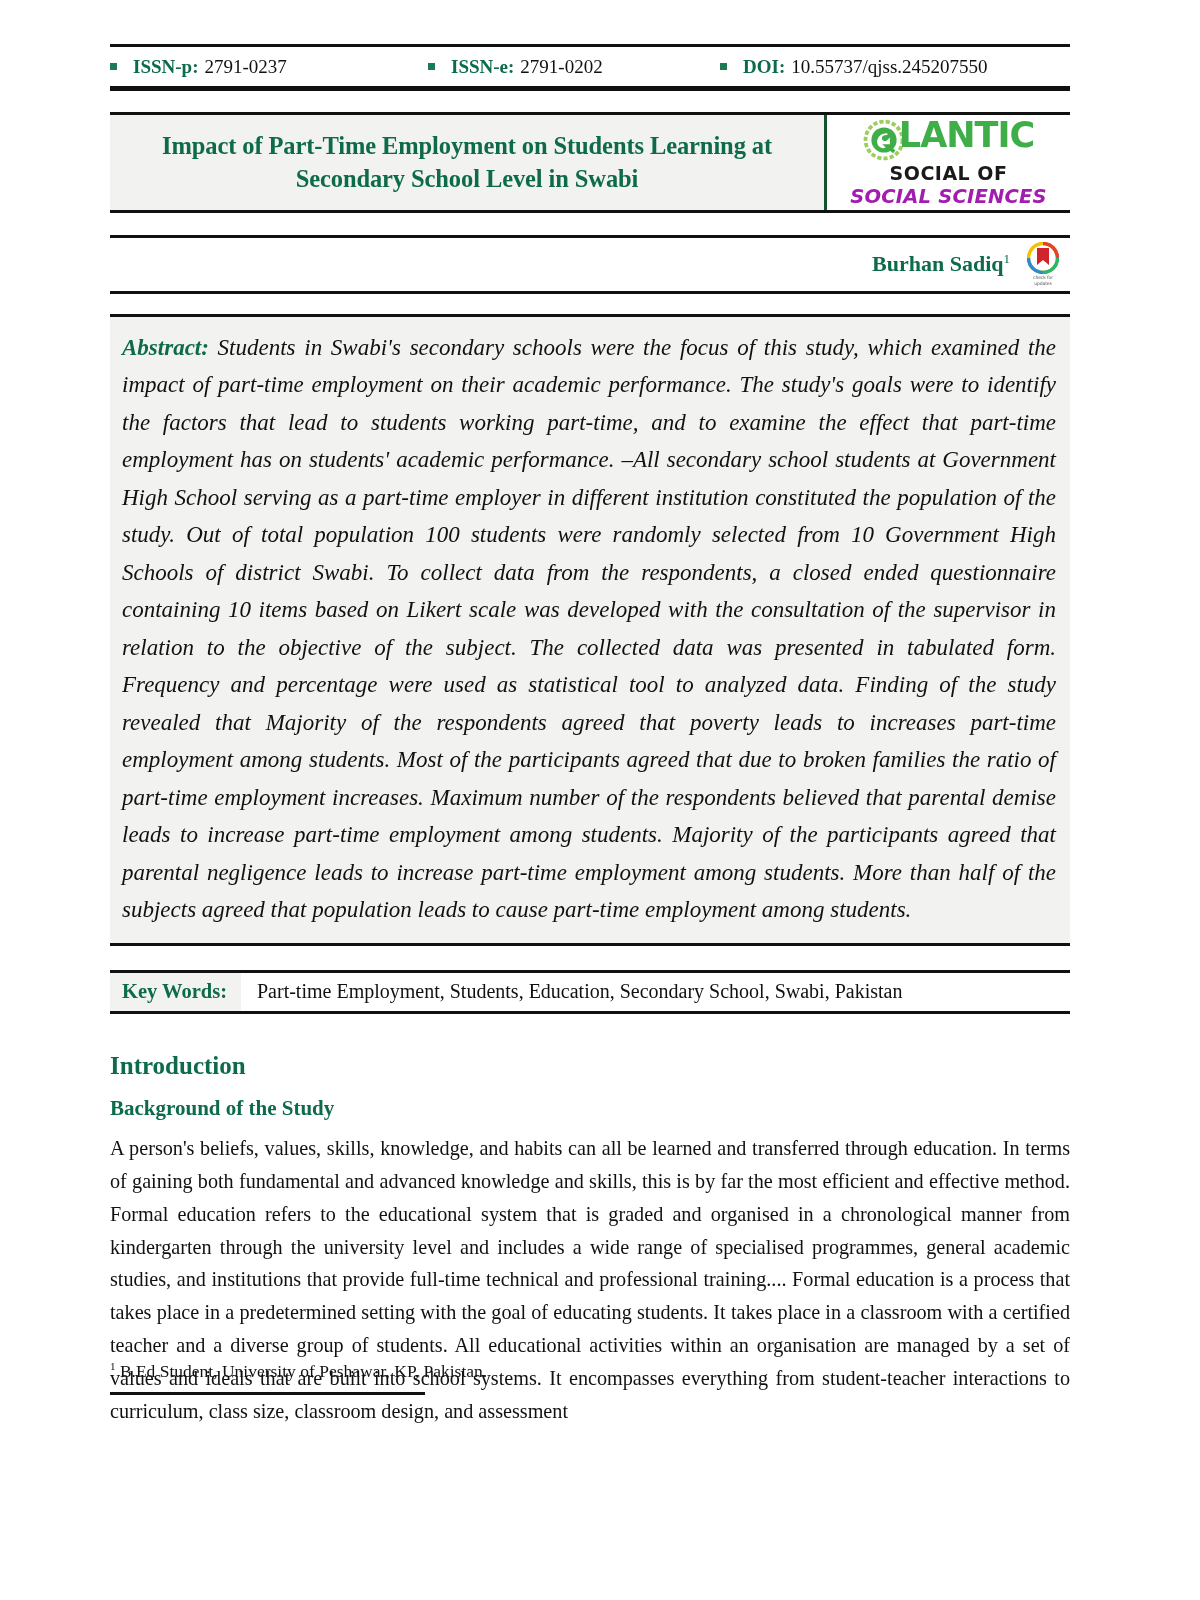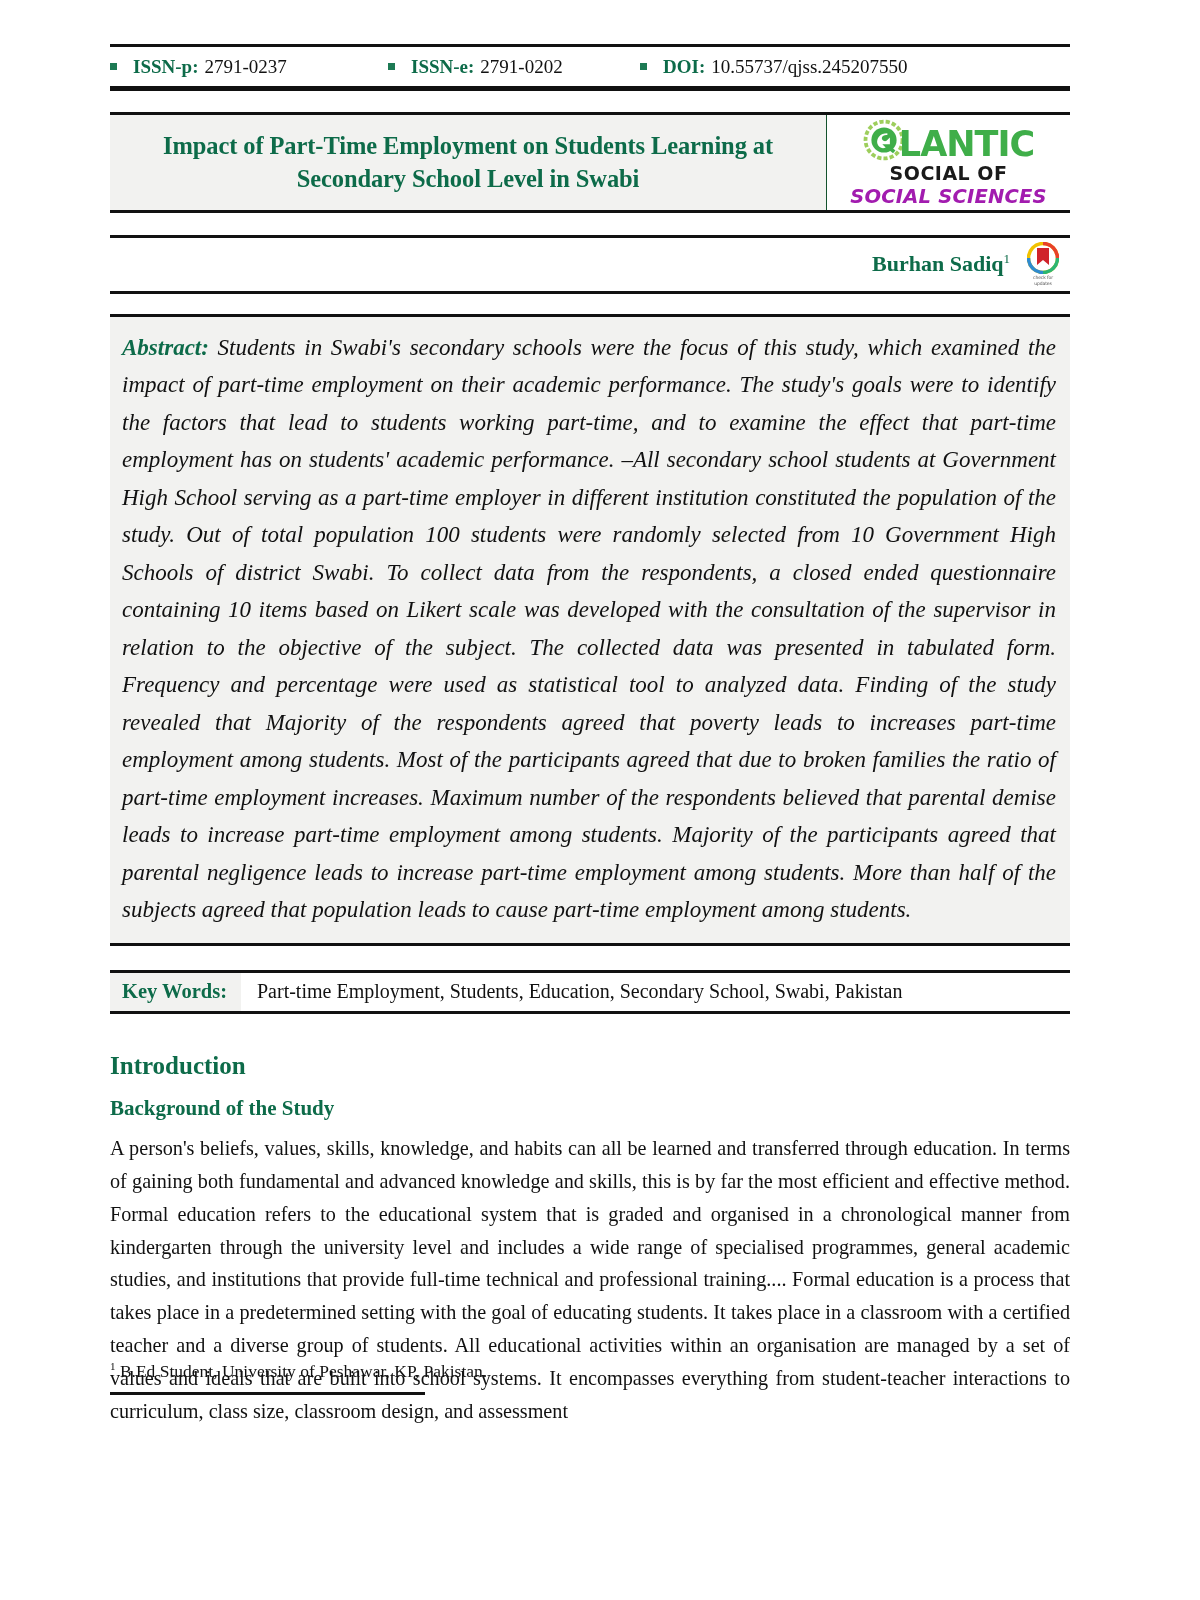--- a/index.html
+++ b/index.html
@@ -28,20 +28,21 @@
 
   
   .rule-thick { border-top: 3px solid #111; height: 0; }
   .rule-med   { border-top: 2px solid #111; height: 0; }
 
   .meta-row {
     display: flex;
     align-items: center;
     height: 39px;
     font-size: 19px;
+    gap: 40px;
   }
   .meta-item { display: flex; align-items: center; white-space: nowrap; }
   .bullet {
     display: inline-block;
     width: 7px; height: 7px;
     background: #1d7a54;
     margin-right: 16px;
     flex: none;
   }
   .meta-label { color: #0d6b49; font-weight: bold; margin-right: 6px; font-family: "Liberation Serif", serif; }
@@ -57,21 +58,21 @@
     border-top: 3px solid #111;
     border-bottom: 3px solid #111;
     height: 101px;
   }
   .title-box {
     flex: 1;
     background: #f2f2f0;
     display: flex;
     align-items: center;
     justify-content: center;
-    border-right: 1px solid #14532d;
+    border-right: 3px solid #14532d;
     padding: 0 14px;
   }
   .title-text {
     color: #0d6b49;
     font-weight: bold;
     font-size: 24.5px;
     line-height: 1.33;
     text-align: center;
     letter-spacing: -0.1px;
   }
@@ -79,21 +80,21 @@
     width: 243px;
     background: #ffffff;
     display: flex;
     flex-direction: column;
     align-items: center;
     justify-content: center;
     padding-top: 2px;
   }
   .logo-top {
     display: flex;
-    align-items: flex-end;
+    align-items: flex-start;
     justify-content: center;
     line-height: 1;
   }
   .logo-q { width: 42px; height: 42px; display: block; }
   .logo-word {
     font-family: "DejaVu Sans", sans-serif;
     font-weight: bold;
     font-size: 35px;
     color: #3fae49;
     letter-spacing: -1px;

